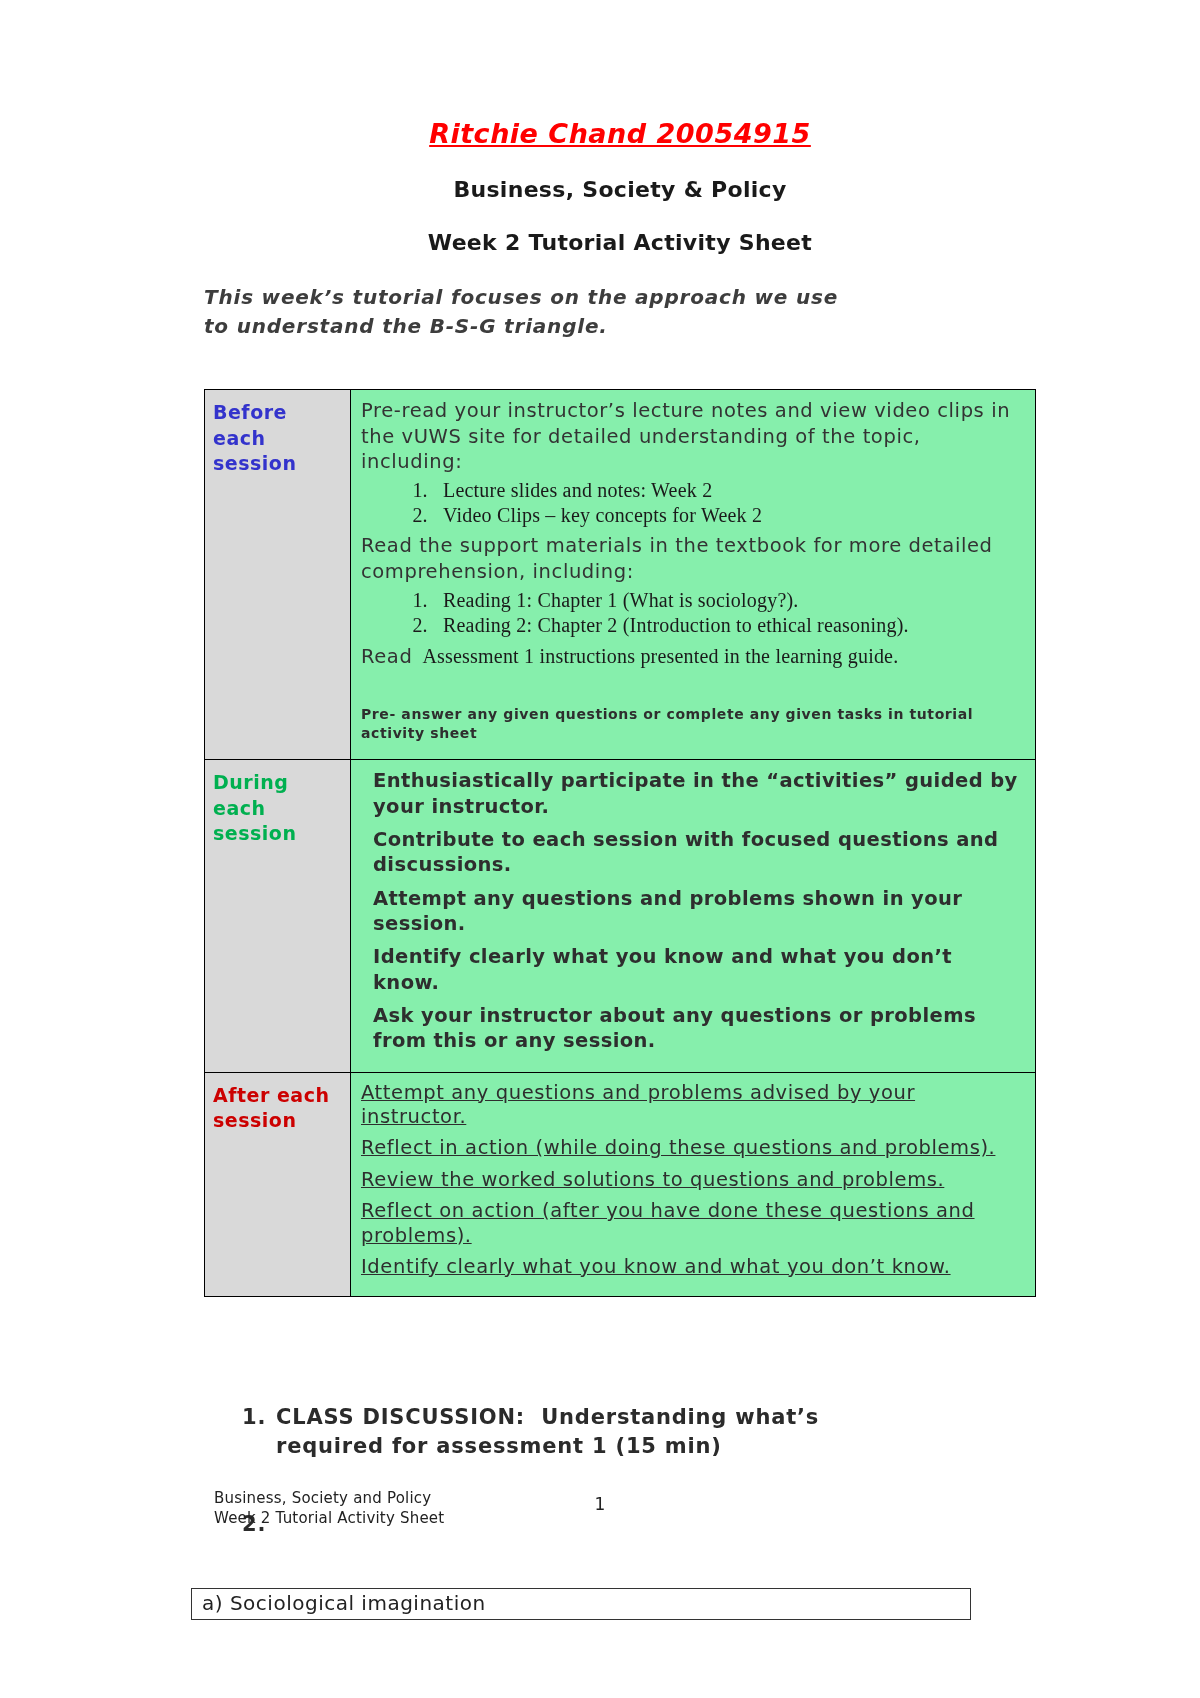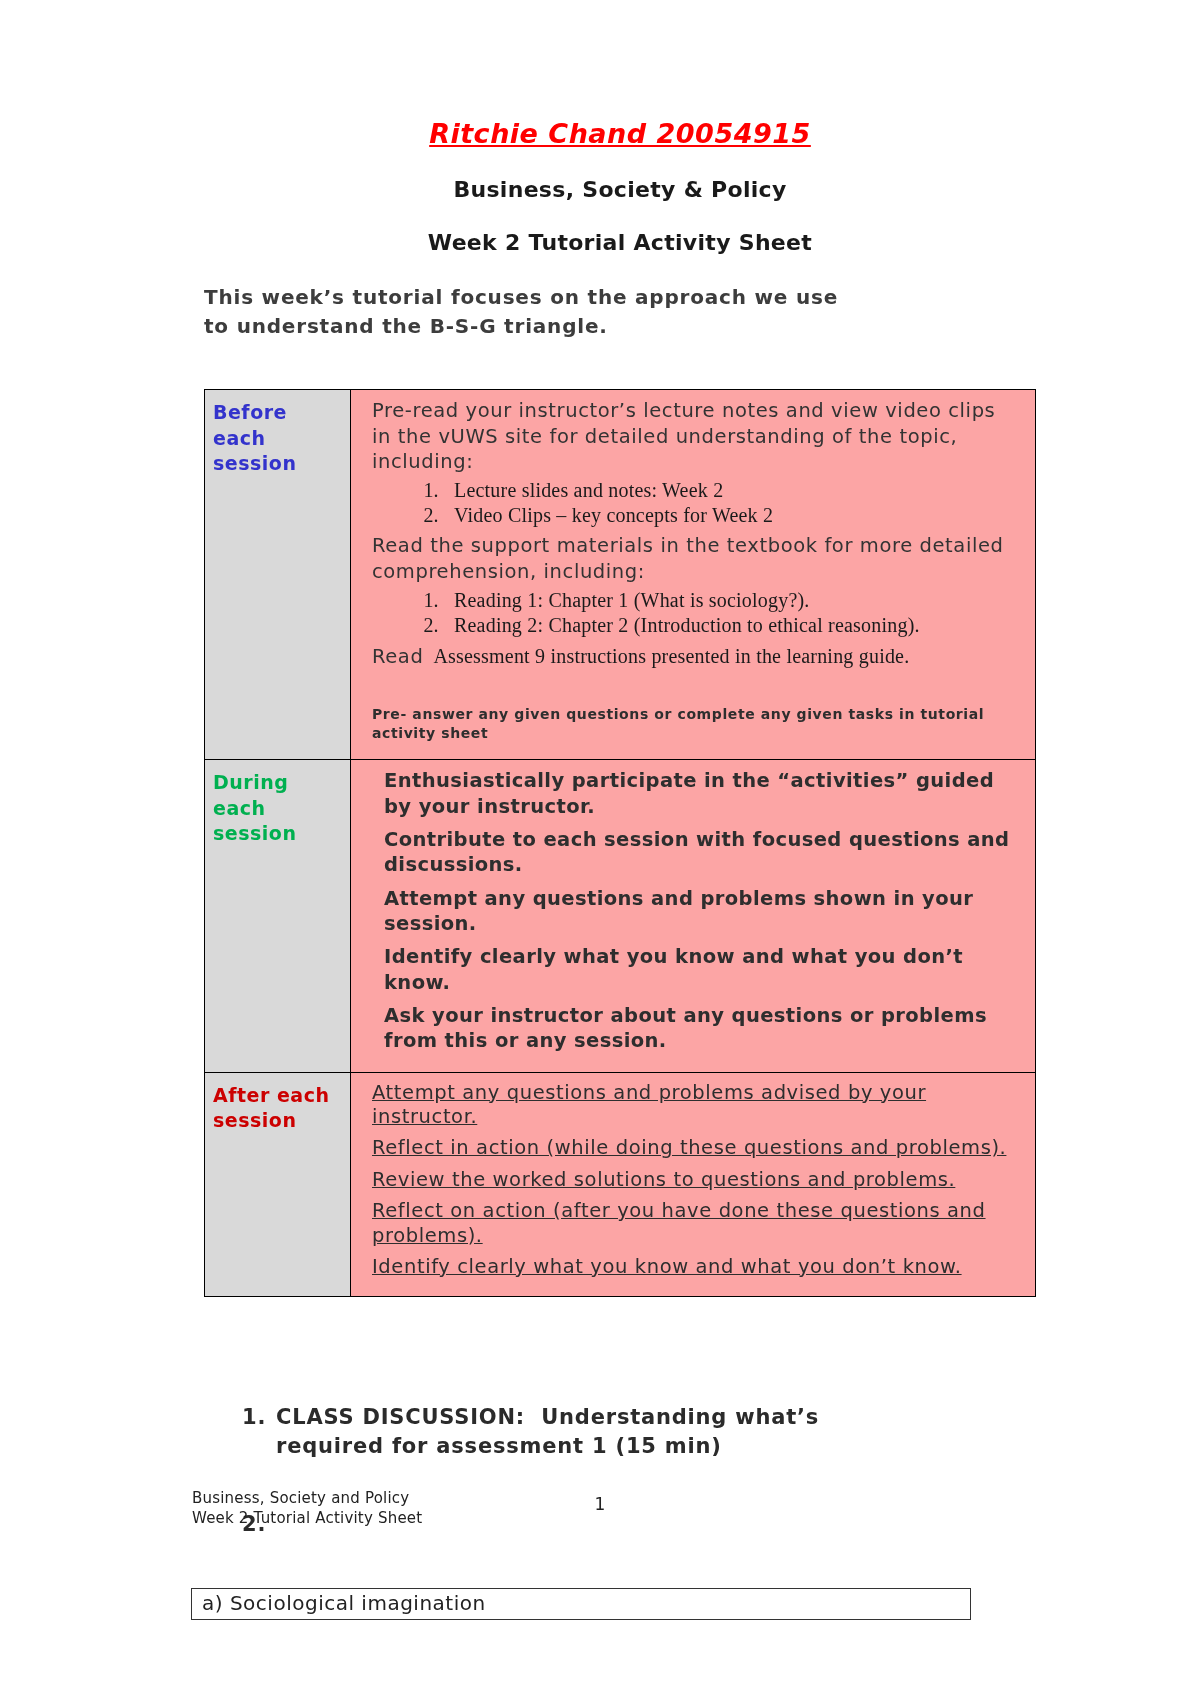--- a/index.html
+++ b/index.html
@@ -36,20 +36,21 @@
     letter-spacing:0.3px;
   }
   .intro {
     margin:10px 0 0 0;
     max-width:660px;
     font-size:20px;
     font-weight:bold;
     color:#3d3d3d;
     letter-spacing:0.8px;
     line-height:1.45;
+    font-style:italic;
   }
   .topic-heading {
     margin:40px 0 0 0;
     text-align:center;
     font-size:22px;
     font-weight:bold;
     color:#ff0000;
     letter-spacing:0.6px;
   }
 
@@ -69,21 +70,21 @@
     background:#d9d9d9;
     padding:10px 8px;
     font-size:19px;
     font-weight:bold;
     letter-spacing:0.5px;
     line-height:1.35;
   }
   td.label-before { color:#3333cc; }
   td.label-during { color:#00b050; }
   td.label-after  { color:#cc0000; }
-  td.content-cell { padding:8px 14px 10px 21px; background:#fca5a5; }
+  td.content-cell { padding:8px 14px 10px 10px; background:#86efac; }
 
   .cell-p {
     margin:0 0 4px 0;
     font-size:19.5px;
     color:#333333;
     letter-spacing:0.6px;
     line-height:1.32;
   }
   ol.serif-list {
     margin:2px 0 6px 0;
@@ -146,21 +147,21 @@
     padding:2px 10px 3px 10px;
     font-size:20px;
     color:#222222;
     letter-spacing:0.5px;
     line-height:1.25;
     background:#ffffff;
   }
 
   .footer {
     position:absolute;
-    left:156px;
+    left:178px;
     top:1488px;
     font-size:15px;
     color:#222222;
     line-height:1.35;
     letter-spacing:0.2px;
   }
   .page-number {
     position:absolute;
     left:0; right:0;
     top:1494px;
@@ -190,21 +191,21 @@
             <p class="cell-p">Pre-read your instructor’s lecture notes and view video clips in the vUWS site for detailed understanding of the topic, including:</p>
             <ol class="serif-list">
               <li>Lecture slides and notes: Week 2</li>
               <li>Video Clips – key concepts for Week 2</li>
             </ol>
             <p class="cell-p">Read the support materials in the textbook for more detailed comprehension, including:</p>
             <ol class="serif-list">
               <li>Reading 1: Chapter 1 (What is sociology?).</li>
               <li>Reading 2: Chapter 2 (Introduction to ethical reasoning).</li>
             </ol>
-            <p class="cell-p"><span>Read</span><span class="serif-inline">Assessment 9 instructions presented in the learning guide.</span></p>
+            <p class="cell-p"><span>Read</span><span class="serif-inline">Assessment 1 instructions presented in the learning guide.</span></p>
             <p class="cell-p-bold">Pre- answer any given questions or complete any given tasks in tutorial activity sheet</p>
           </td>
         </tr>
 
         <tr>
           <td class="label-cell label-during">During each session</td>
           <td class="content-cell">
             <p class="during-line">Enthusiastically participate in the “activities” guided by your instructor.</p>
             <p class="during-line">Contribute to each session with focused questions and discussions.</p>
             <p class="during-line">Attempt any questions and problems shown in your session.</p>

